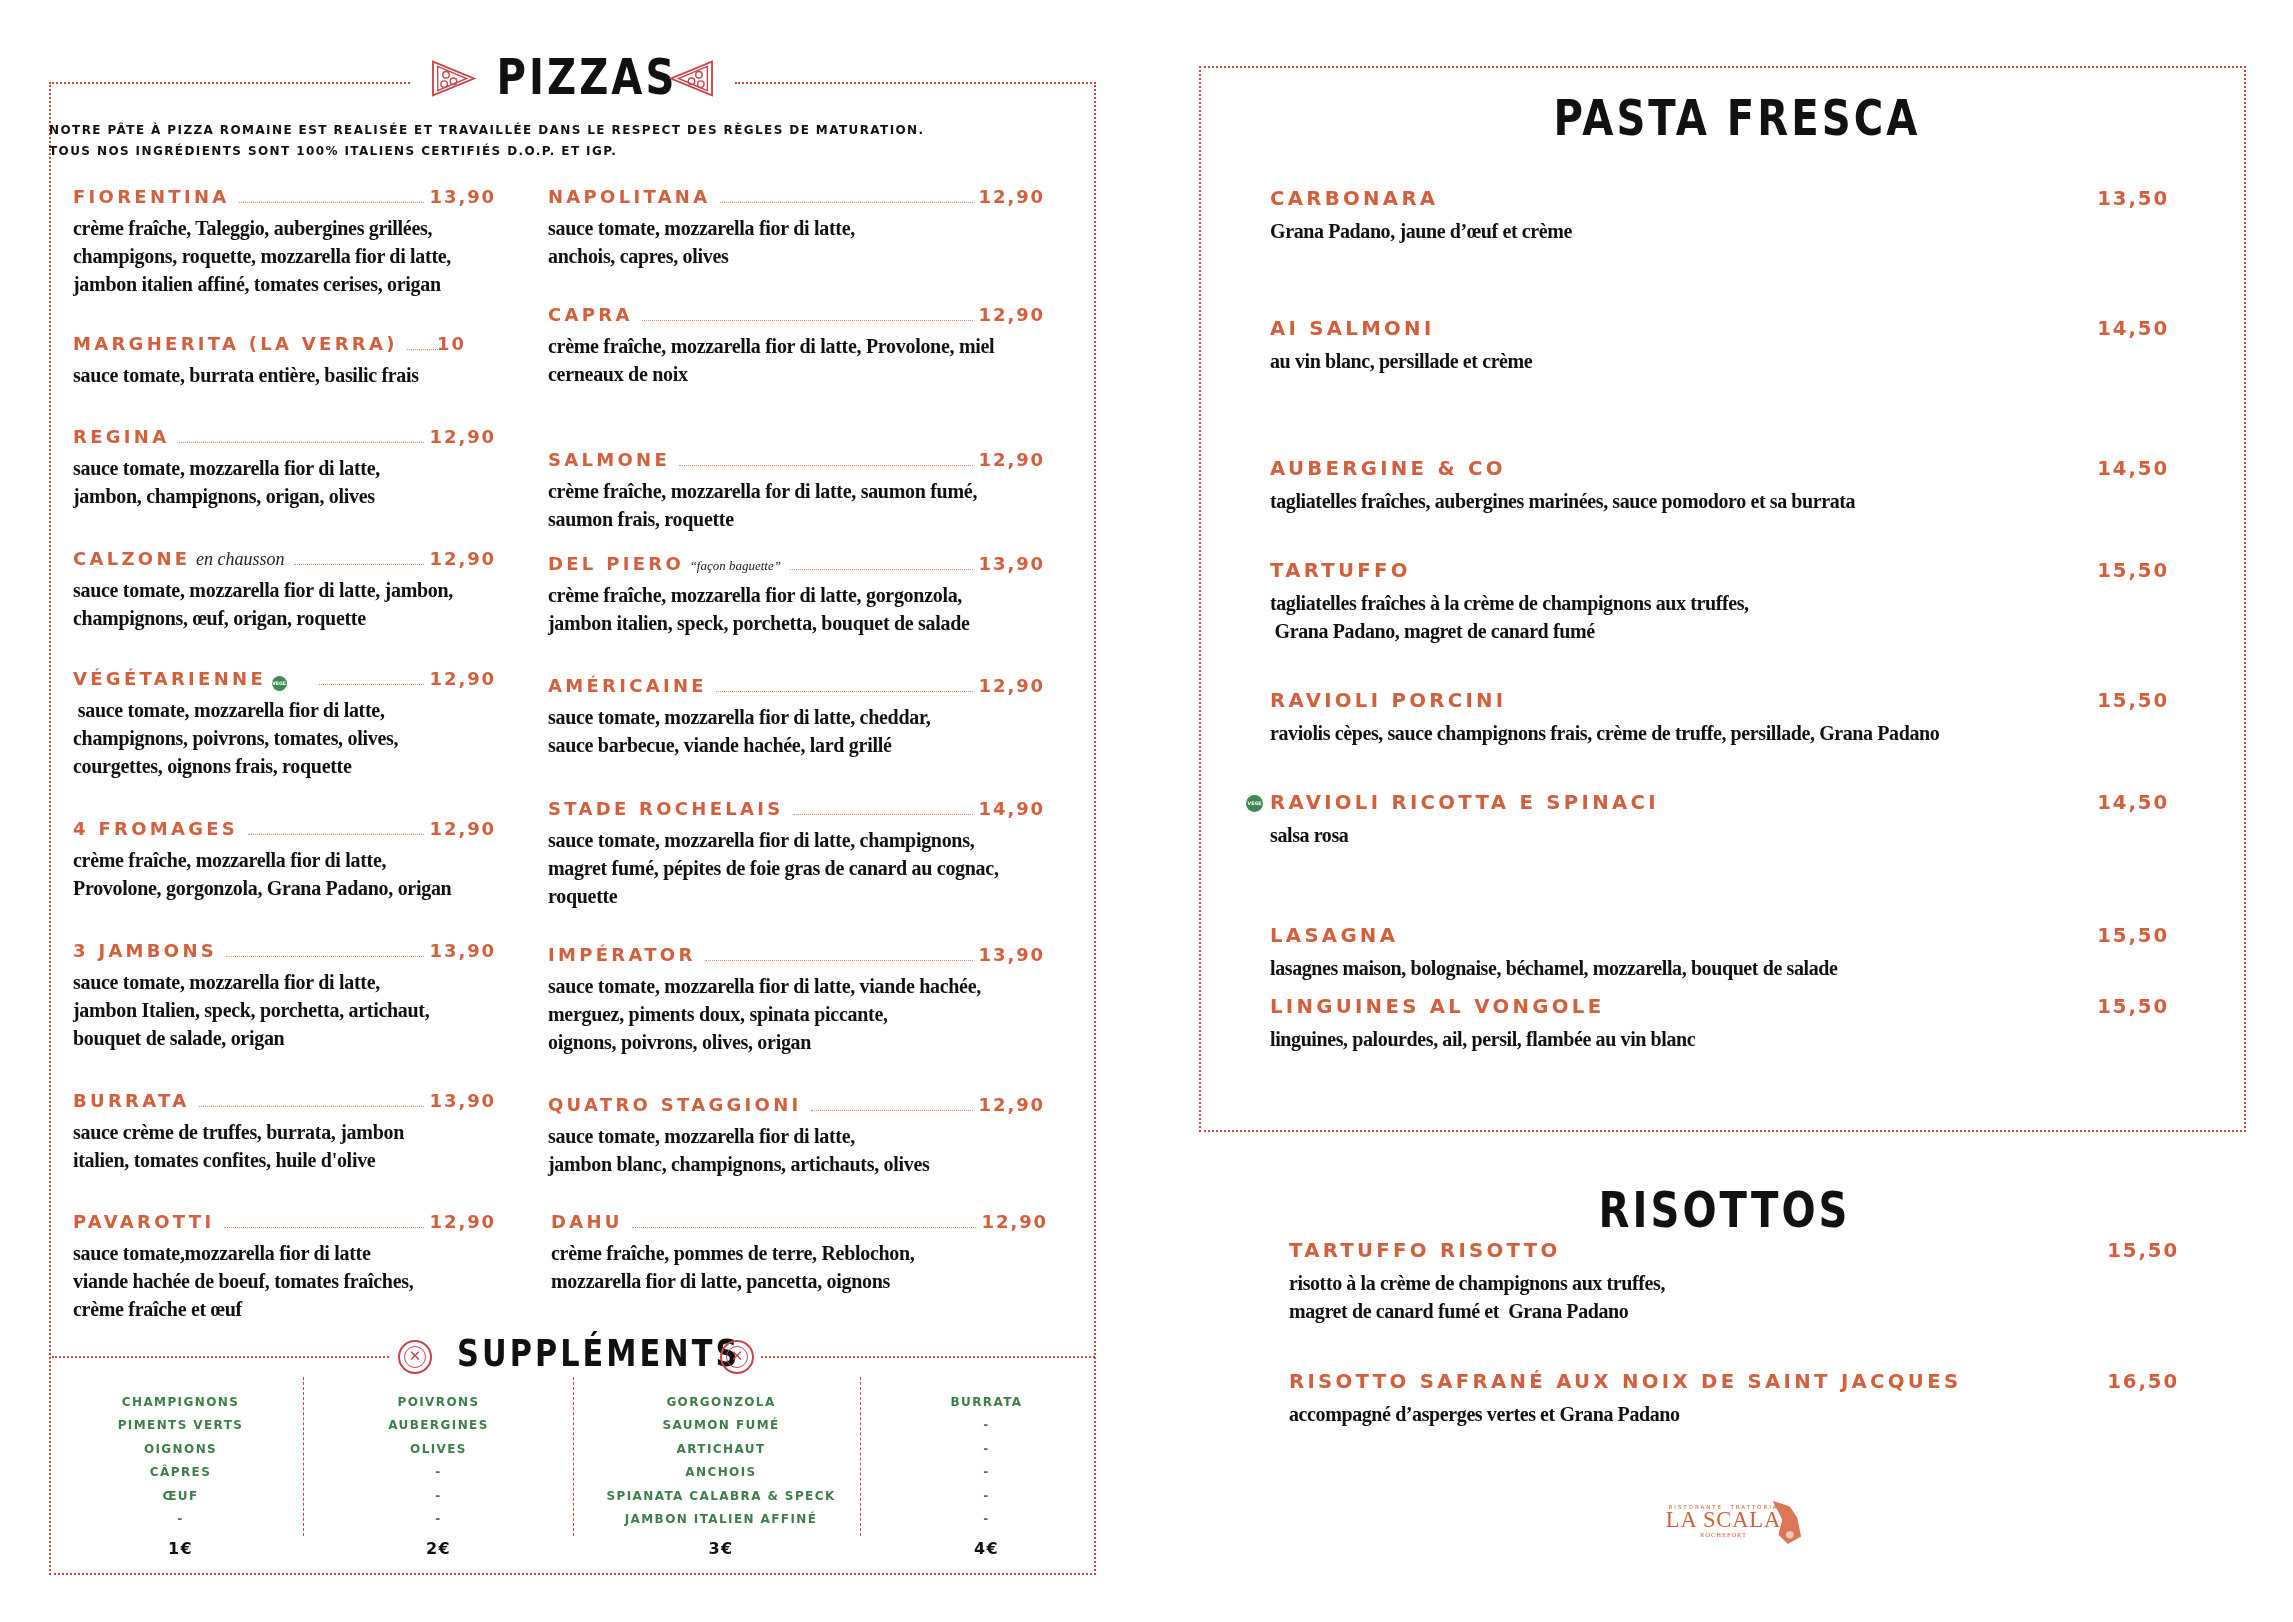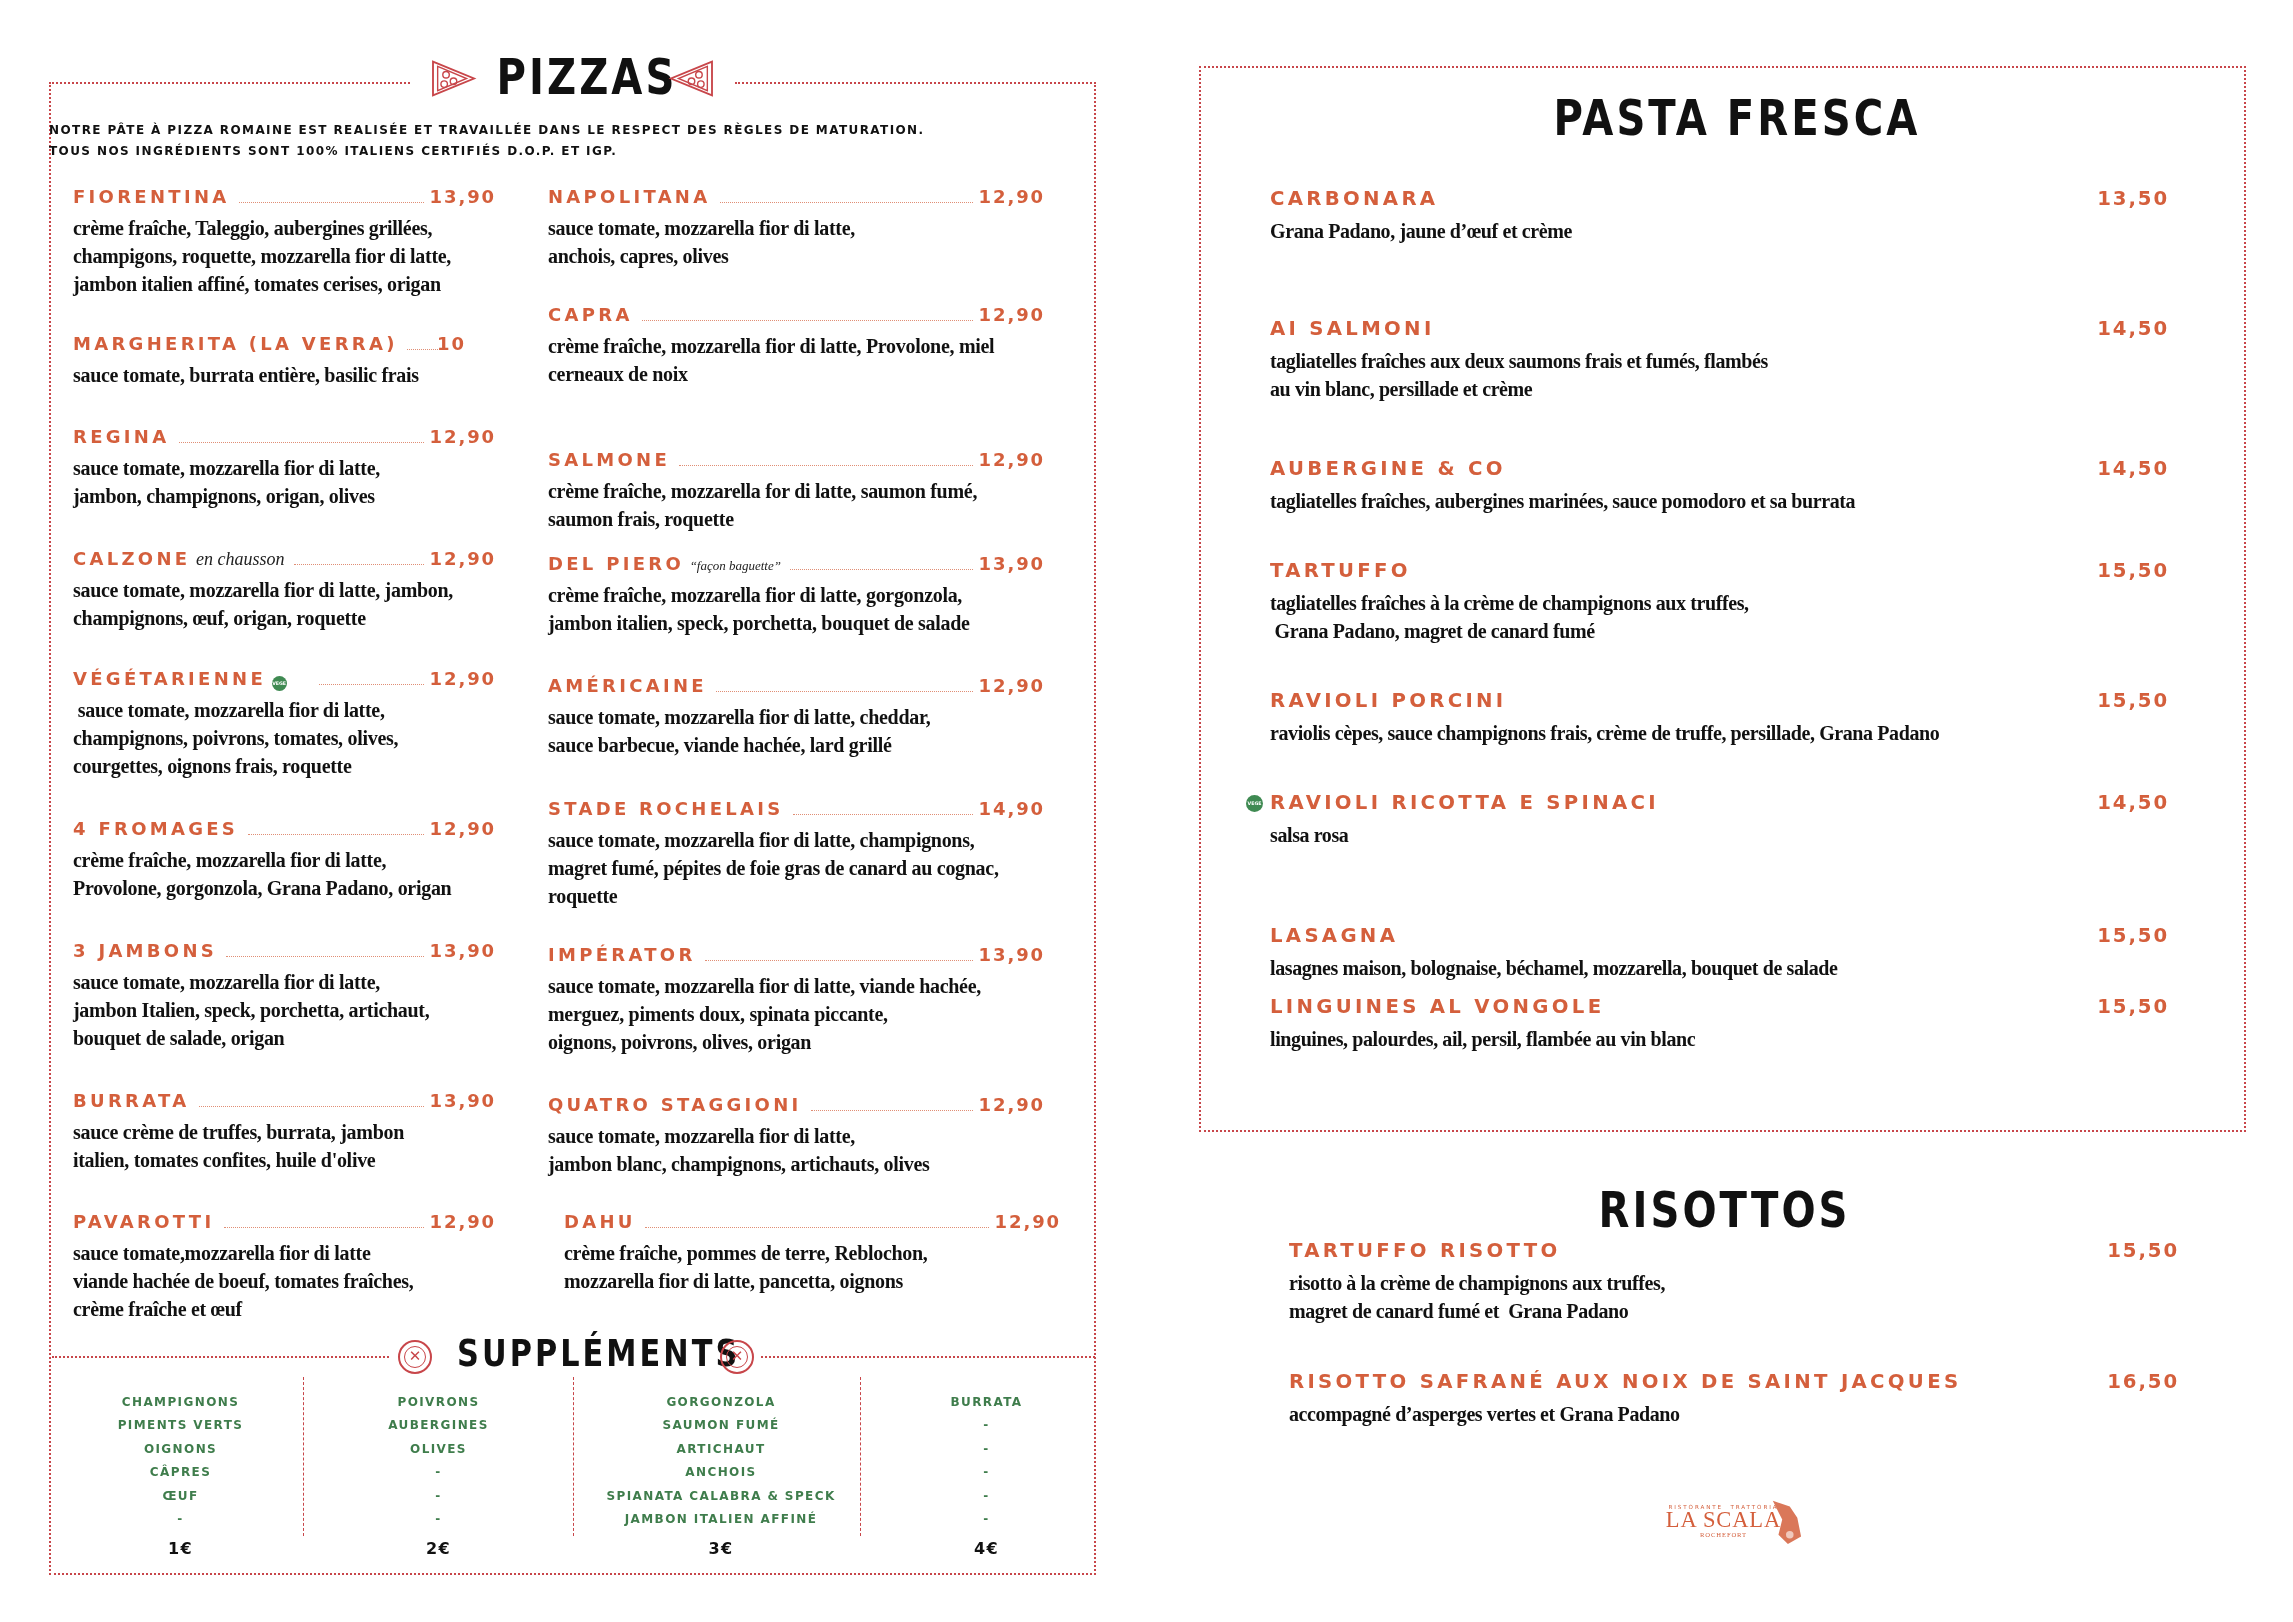--- a/index.html
+++ b/index.html
@@ -271,21 +271,21 @@
       <span class="pz-name">QUATRO STAGGIONI</span>
       <span class="pz-leader"></span>
       <span class="pz-price">12,90</span>
     </div>
   <div class="pz-desc">
       <div>sauce tomate, mozzarella fior di latte,</div>
       <div>jambon blanc, champignons, artichauts, olives</div>
     </div>
 </div>
 
-<div class="pz-item" style="left:564px; top:1211px; width:497px;">
+<div class="pz-item" style="left:551px; top:1211px; width:497px;">
   <div class="pz-head">
       <span class="pz-name">DAHU</span>
       <span class="pz-leader"></span>
       <span class="pz-price">12,90</span>
     </div>
   <div class="pz-desc">
       <div>crème fraîche, pommes de terre, Reblochon,</div>
       <div>mozzarella fior di latte, pancetta, oignons</div>
     </div>
 </div>
@@ -351,21 +351,20 @@
   <div class="pa-desc">
       <div>Grana Padano, jaune d’œuf et crème</div>
     </div>
 </div>
 <div class="pa-item" style="top:317px;">
   <div class="pa-head">
       <span class="pa-name">AI SALMONI</span>
       <span class="pa-price">14,50</span>
     </div>
   <div class="pa-desc">
-      <div>tagliatelles fraîches aux deux saumons frais et fumés, flambés</div>
       <div>au vin blanc, persillade et crème</div>
     </div>
 </div>
 <div class="pa-item" style="top:457px;">
   <div class="pa-head">
       <span class="pa-name">AUBERGINE &amp; CO</span>
       <span class="pa-price">14,50</span>
     </div>
   <div class="pa-desc">
       <div>tagliatelles fraîches, aubergines marinées, sauce pomodoro et sa burrata</div>

